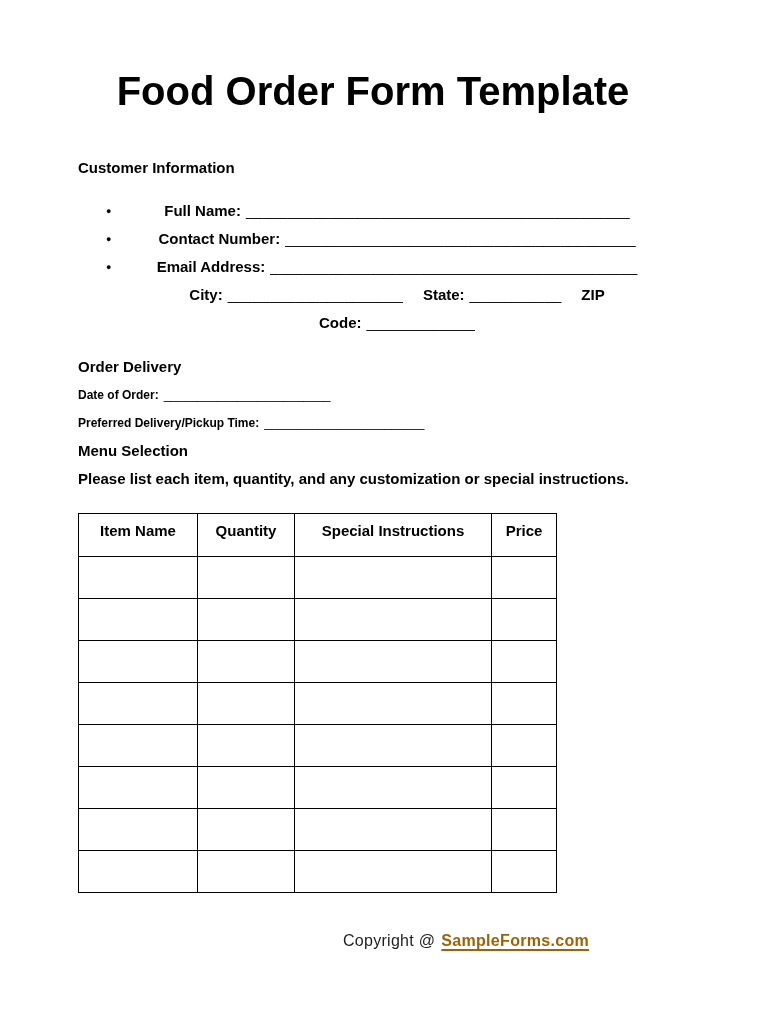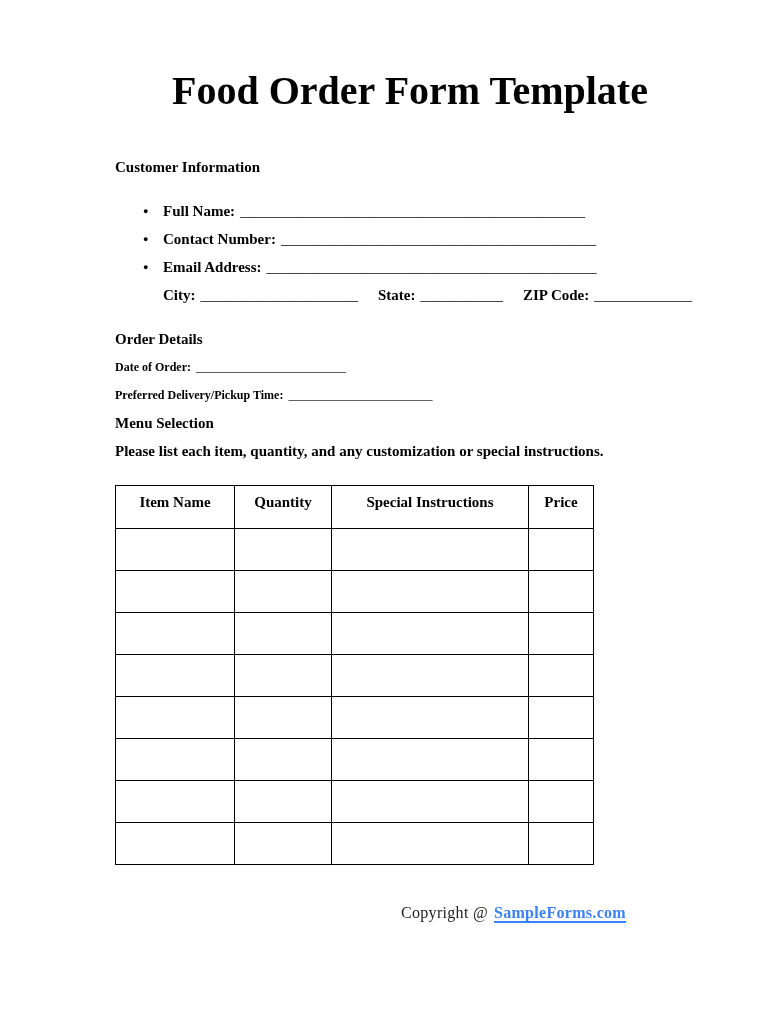--- a/index.html
+++ b/index.html
@@ -1,24 +1,23 @@
 <!DOCTYPE html>
 <html><head>
 <meta charset="utf-8">
 <style>
   html, body { margin: 0; padding: 0; background: #ffffff; }
   .page {
     position: relative;
     width: 746px;
     height: 1017px;
     background: #ffffff;
-    font-family: Liberation Serif, serif;
+    font-family: Liberation Sans, sans-serif;
     color: #000000;
     overflow: hidden;
-    padding-left: 37px;
   }
   .content { padding: 0 78px; }
 
   .doc-title {
     margin: 0;
     padding-top: 67px;
     font-size: 40px;
     line-height: 48px;
     font-weight: bold;
     text-align: center;
@@ -32,20 +31,21 @@
     line-height: 28px;
   }
   .h-customer { margin-top: 42px; line-height: 21px; }
 
   ul.fields {
     list-style: none;
     margin: 19px 0 0 0;
     padding: 0;
     font-size: 15px;
     line-height: 28px;
+    text-align: center;
   }
   li.field { position: relative; padding-left: 48px; }
   li.field::before {
     content: "\25CF";
     position: absolute;
     left: 28px;
     top: 0;
     font-size: 9px;
     line-height: 28px;
   }
@@ -123,21 +123,21 @@
       </li>
       <li class="field">
         <span class="label">Email Address:</span><span class="blank">____________________________________________</span>
       </li>
       <li class="field no-bullet">
         <span class="label">City:</span><span class="blank">_____________________</span><span class="label-mid">State:</span><span class="blank">___________</span><span class="label-mid">ZIP Code:</span><span class="blank">_____________</span>
       </li>
     </ul>
 
     <div class="order-section">
-      <h2 class="section-heading">Order Details</h2>
+      <h2 class="section-heading">Order Delivery</h2>
       <p>
         <span class="label">Date of Order:</span><span class="blank">_________________________</span>
       </p>
       <p>
         <span class="label">Preferred Delivery/Pickup Time:</span><span class="blank">________________________</span>
       </p>
     </div>
 
     <div class="menu-section">
       <h2 class="section-heading">Menu Selection</h2>
@@ -205,17 +205,17 @@
           <tr>
             <td></td>
             <td></td>
             <td></td>
             <td></td>
           </tr>
         </tbody>
     </table>
 
     <div class="footer">
-      <span>Copyright @</span><span class="footer-link" style="color: #3b82f6;">SampleForms.com</span>
+      <span>Copyright @</span><span class="footer-link" style="color: #a16207;">SampleForms.com</span>
     </div>
 
   </div>
 </div>
 
 </body></html>

